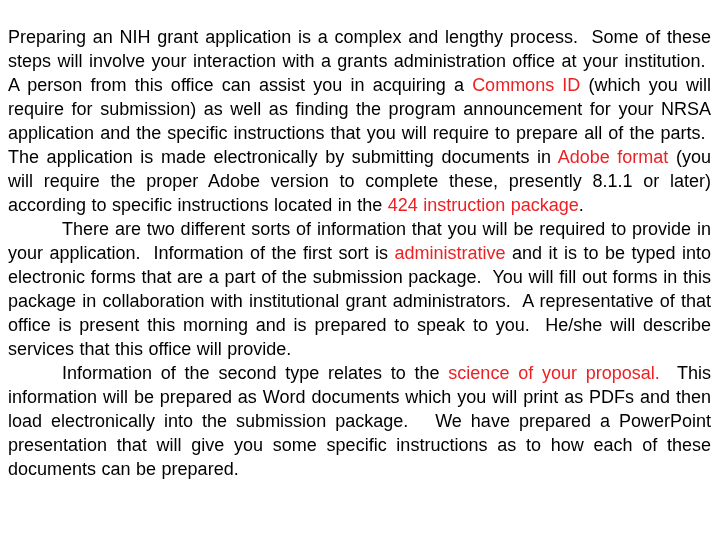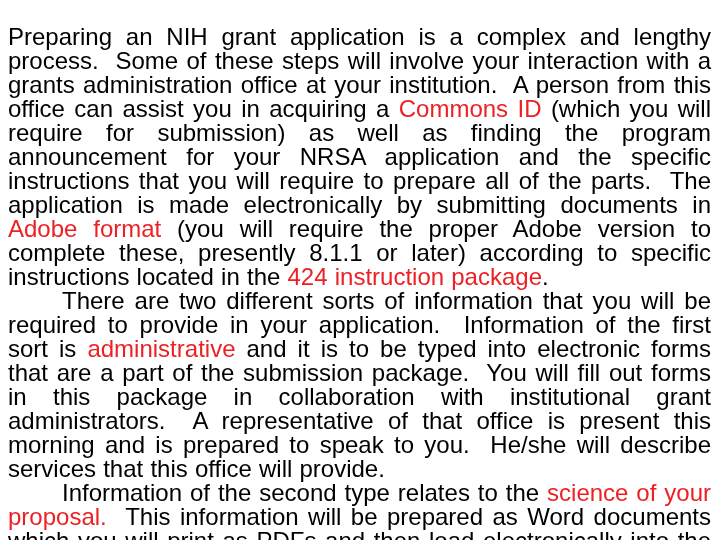--- a/index.html
+++ b/index.html
@@ -12,21 +12,21 @@
     width: 720px;
     height: 540px;
     background: var(--slide-bg, #ffffff);
     overflow: hidden;
     box-sizing: border-box;
     padding: 25px 9px 0 8px;
   }
   .slide-text p.para {
     margin: 0;
     font-family: "Liberation Sans", sans-serif;
-    font-size: 24px;
+    font-size: 18px;
     line-height: 24px;
     color: var(--text-color, #000000);
     text-align: justify;
     word-spacing: 0.5px;
   }
   .slide-text p.para.indent {
     text-indent: 54px;
   }
   .slide-text span.seg-normal {
     color: var(--text-color, #000000);

